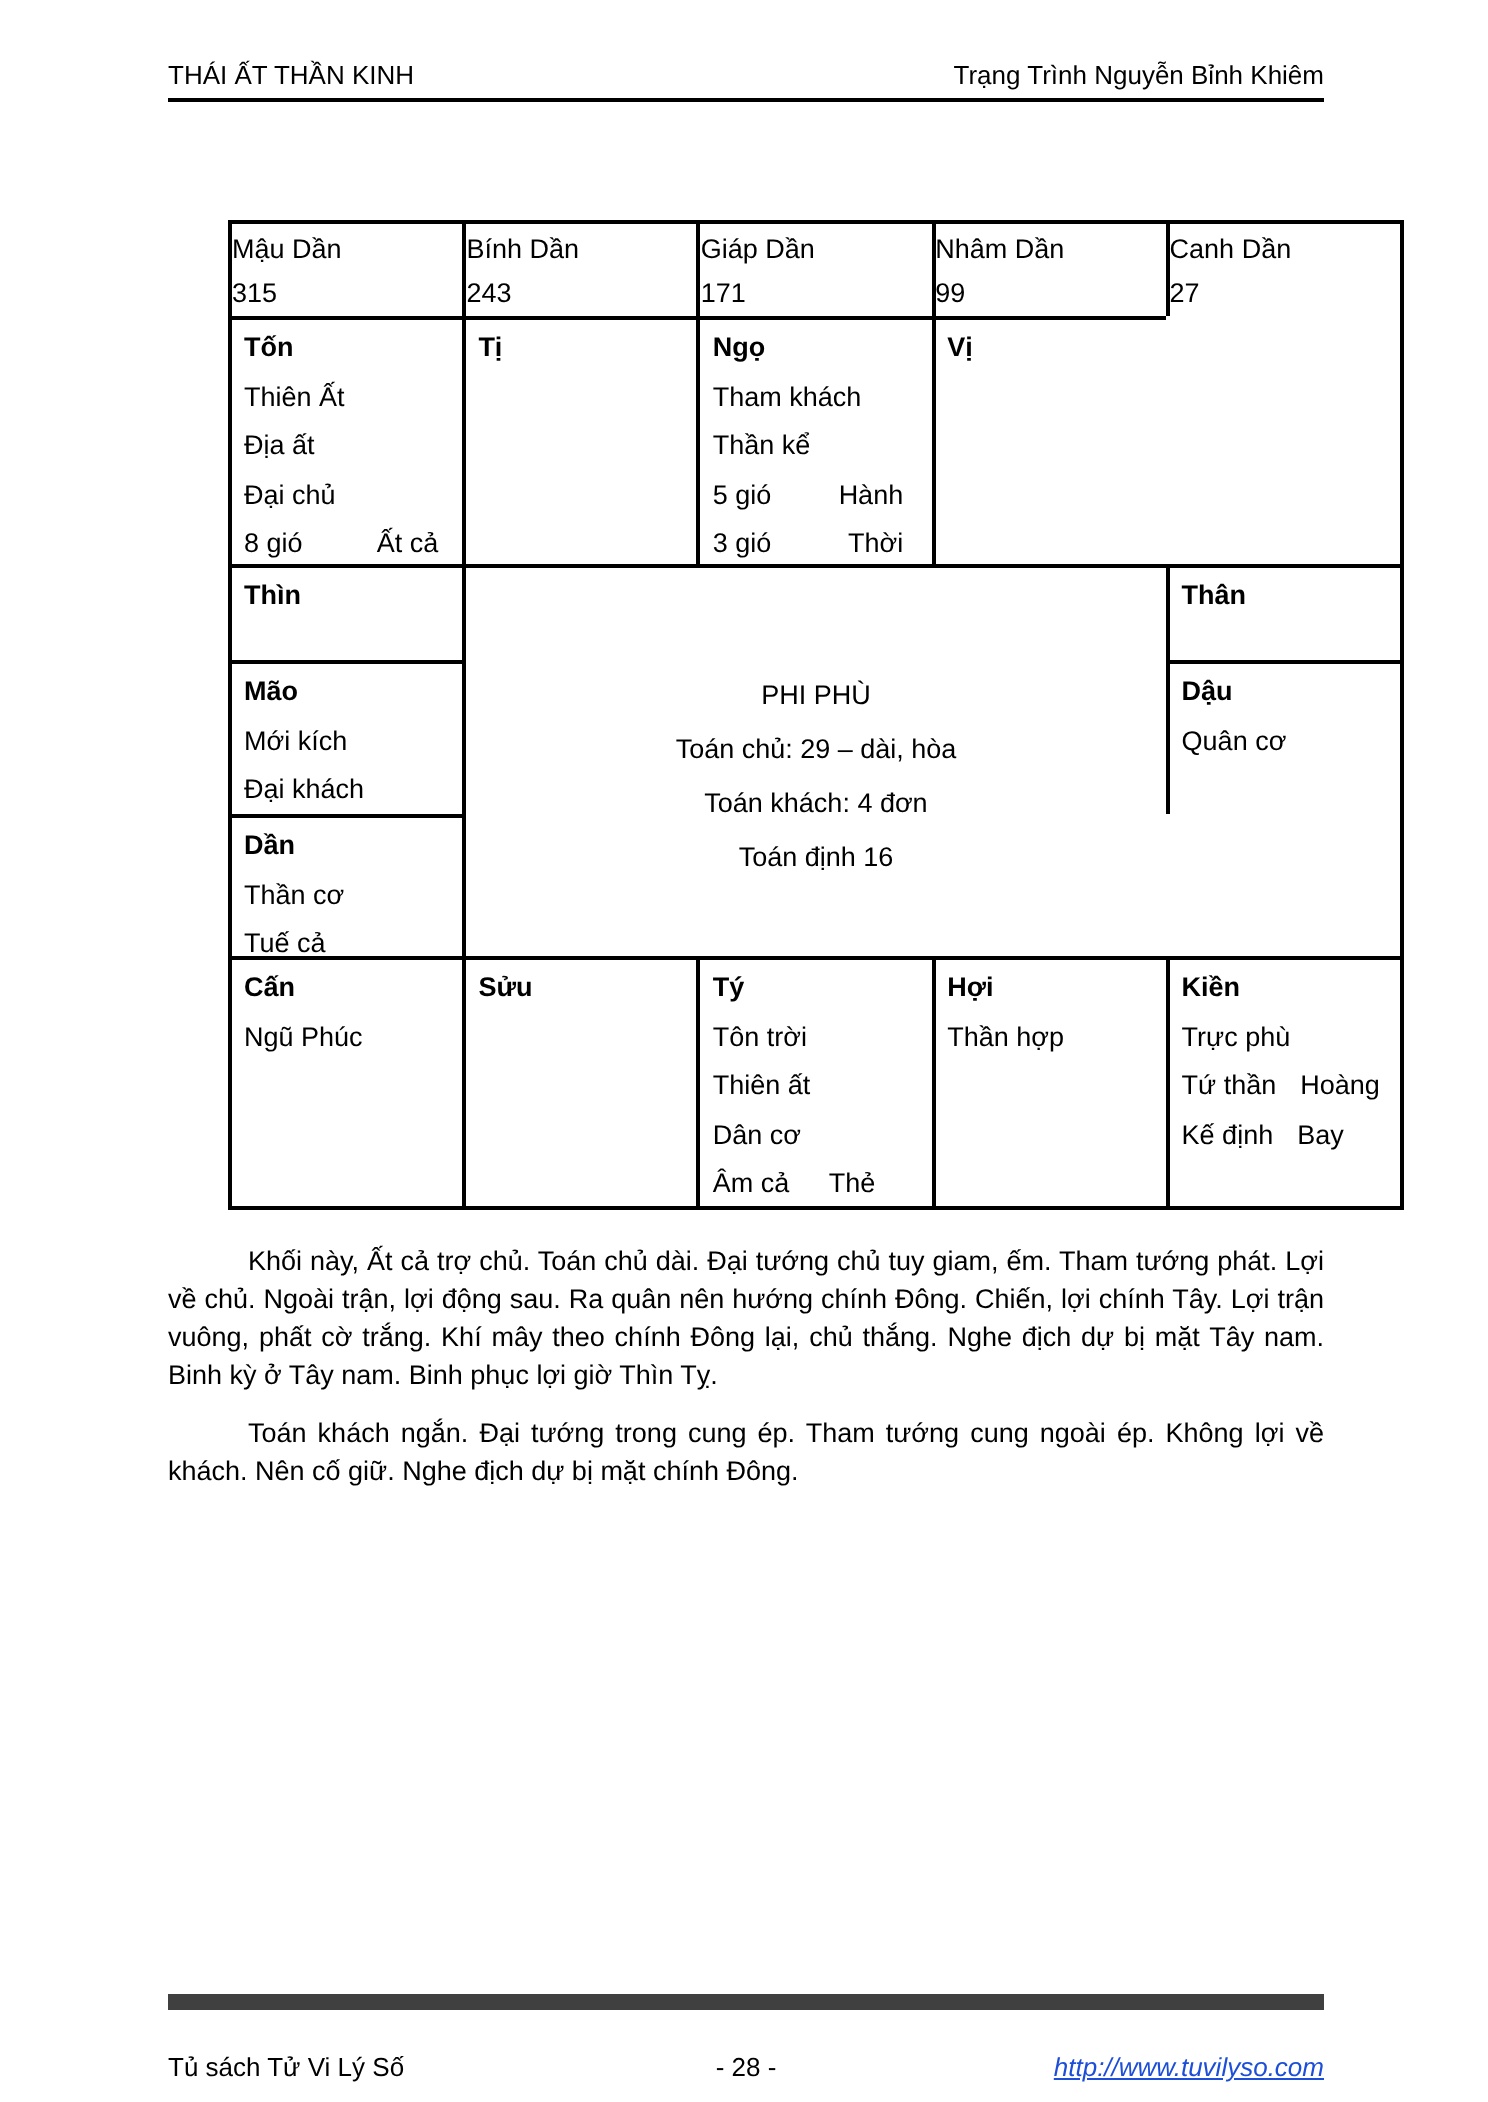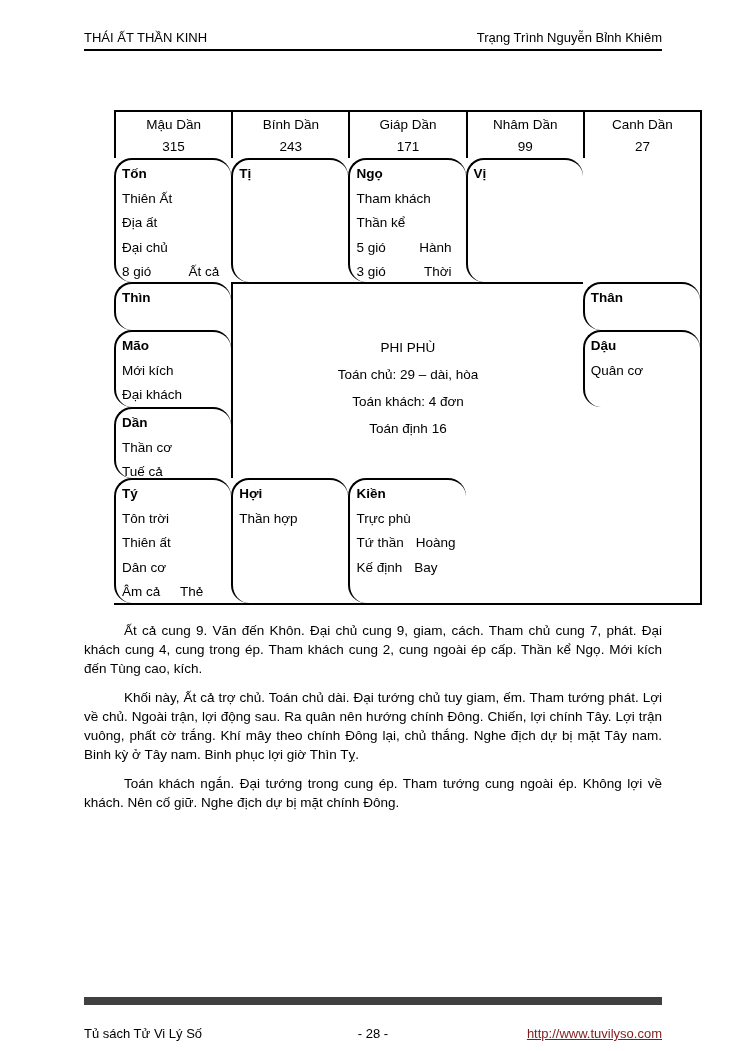--- a/index.html
+++ b/index.html
@@ -19,22 +19,22 @@
   
   .grid {
     position:absolute; top:110px; left:114px; width:588px;
     display:grid;
     grid-template-columns:repeat(5,1fr);
     grid-template-rows:48px 124px 48px 77px 71px 125px;
     border-right:2px solid #000; border-bottom:2px solid #000;
     font-size:13.5px;
   }
   .gc { border-left:2px solid #000; border-top:2px solid #000; overflow:hidden; }
-  .hcell { text-align:center; line-height:22px; padding-top:2px; }
-  .cell { padding:2px 4px 0 6px; line-height:24.5px;border-radius:18px; }
+  .hcell { text-align:left; line-height:22px; padding-top:2px; }
+  .cell { padding:2px 4px 0 6px; line-height:24.5px; }
   .cell .ct { font-weight:bold; }
   .split { display:flex; justify-content:space-between; }
   .pr8  { padding-right:8px; }
   .pr10 { padding-right:10px; }
   .pr24 { padding-right:24px; }
   .gapline span.gap { display:inline-block; width:12px; }
   .r3c1{grid-column:1;grid-row:3;} .r4c1{grid-column:1;grid-row:4;} .r5c1{grid-column:1;grid-row:5;}
   .r3c5{grid-column:5;grid-row:3;} .r4c5{grid-column:5;grid-row:4;} .r5c5{grid-column:5;grid-row:5;}
   .ccenter {
     grid-column:2/5; grid-row:3/6;
@@ -48,21 +48,21 @@
   }
   .bodytext p { text-indent:40px; margin-bottom:10px; }
   
   .footer {
     position:absolute; top:997px; left:84px; width:578px;
     border-top:8px solid #404040; padding-top:21px;
     display:grid; grid-template-columns:1fr auto 1fr; align-items:start;
     font-size:13px;
   }
   .fcenter { justify-self:center; }
-  .furl { justify-self:end; color:#7f1d1d; text-decoration:underline; cursor:pointer; }
+  .furl { justify-self:end; color:#1d4ed8; text-decoration:underline; cursor:pointer;font-style:italic; }
 </style>
 </head>
 <body>
 
 <div class="page">
 
   <div class="header">
     <span>THÁI ẤT THẦN KINH</span>
     <span>Trạng Trình Nguyễn Bỉnh Khiêm</span>
   </div>
@@ -143,20 +143,27 @@
 
     <div class="gc cell r3c5">
       <div class="ct">Thân</div>
     </div>
     <div class="gc cell r4c5">
       <div class="ct">Dậu</div>
       <div>Quân cơ</div>
     </div>
 
     <div class="gc cell r6">
+      <div class="ct">Cấn</div>
+      <div>Ngũ Phúc</div>
+    </div>
+    <div class="gc cell r6">
+      <div class="ct">Sửu</div>
+    </div>
+    <div class="gc cell r6">
       <div class="ct">Tý</div>
       <div>Tôn trời</div>
       <div>Thiên ất</div>
       <div>Dân cơ</div>
       <div class="split pr24">
         <span>Âm cả</span>
         <span>Thẻ</span>
       </div>
     </div>
     <div class="gc cell r6">
@@ -169,21 +176,20 @@
       <div class="gapline">
         <span>Tứ thần</span><span class="gap"></span><span>Hoàng</span>
       </div>
       <div class="gapline">
         <span>Kế định</span><span class="gap"></span><span>Bay</span>
       </div>
     </div>
   </div>
 
   <div class="bodytext">
-    <p>Ất cả cung 9. Văn đến Khôn. Đại chủ cung 9, giam, cách. Tham chủ cung 7, phát. Đại khách cung 4, cung trong ép. Tham khách cung 2, cung ngoài ép cấp. Thần kể Ngọ. Mới kích đến Tùng cao, kích.</p>
     <p>Khối này, Ất cả trợ chủ. Toán chủ dài. Đại tướng chủ tuy giam, ếm. Tham tướng phát. Lợi về chủ. Ngoài trận, lợi động sau. Ra quân nên hướng chính Đông. Chiến, lợi chính Tây. Lợi trận vuông, phất cờ trắng. Khí mây theo chính Đông lại, chủ thắng. Nghe địch dự bị mặt Tây nam. Binh kỳ ở Tây nam. Binh phục lợi giờ Thìn Tỵ.</p>
     <p>Toán khách ngắn. Đại tướng trong cung ép. Tham tướng cung ngoài ép. Không lợi về khách. Nên cố giữ. Nghe địch dự bị mặt chính Đông.</p>
   </div>
 
   <div class="footer">
     <span>Tủ sách Tử Vi Lý Số</span>
     <span class="fcenter">- 28 -</span>
     <a class="furl">http://www.tuvilyso.com</a>
   </div>
 

